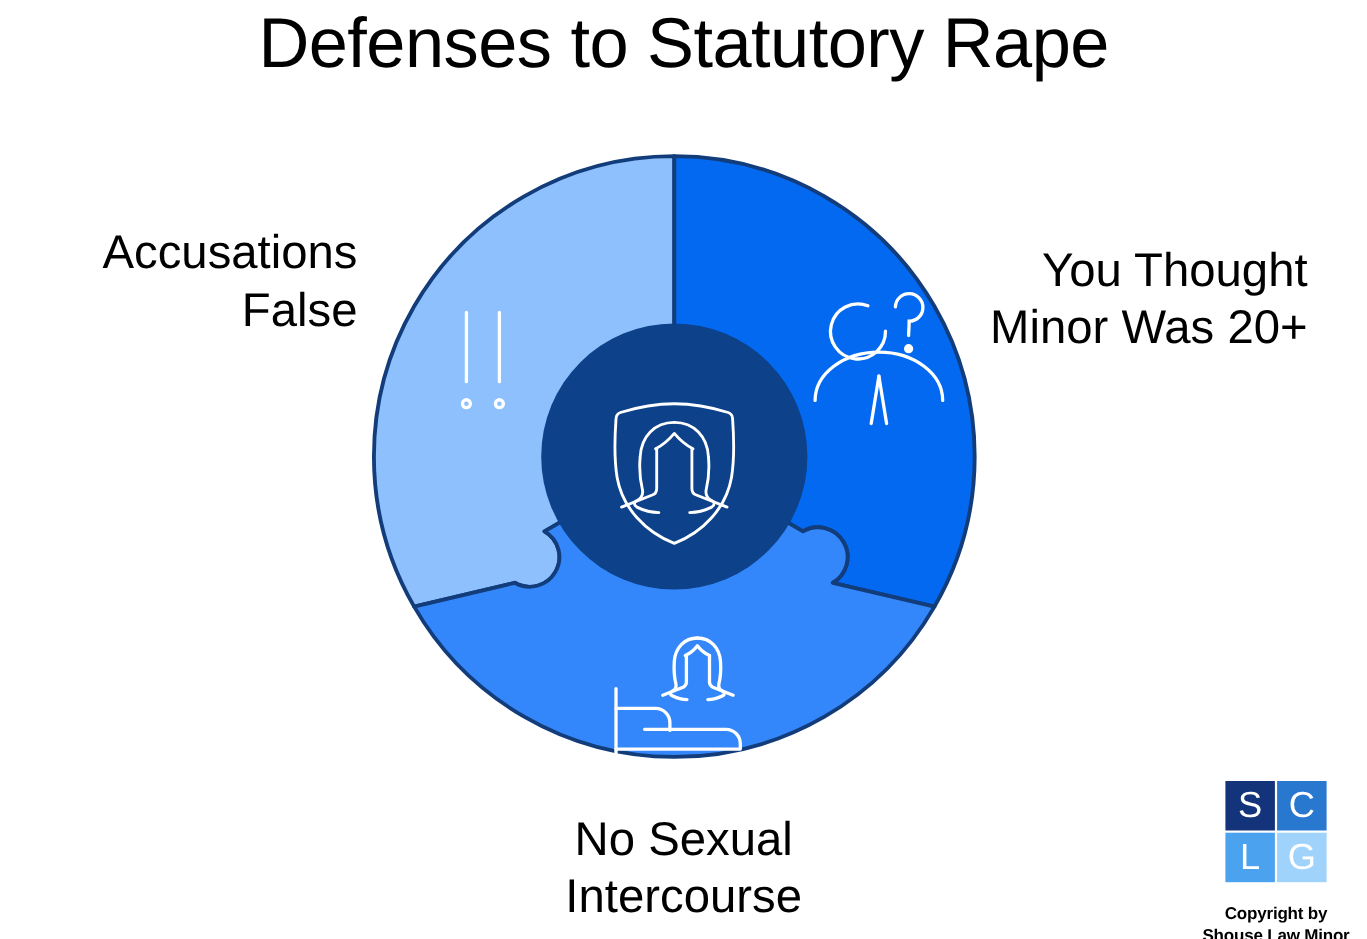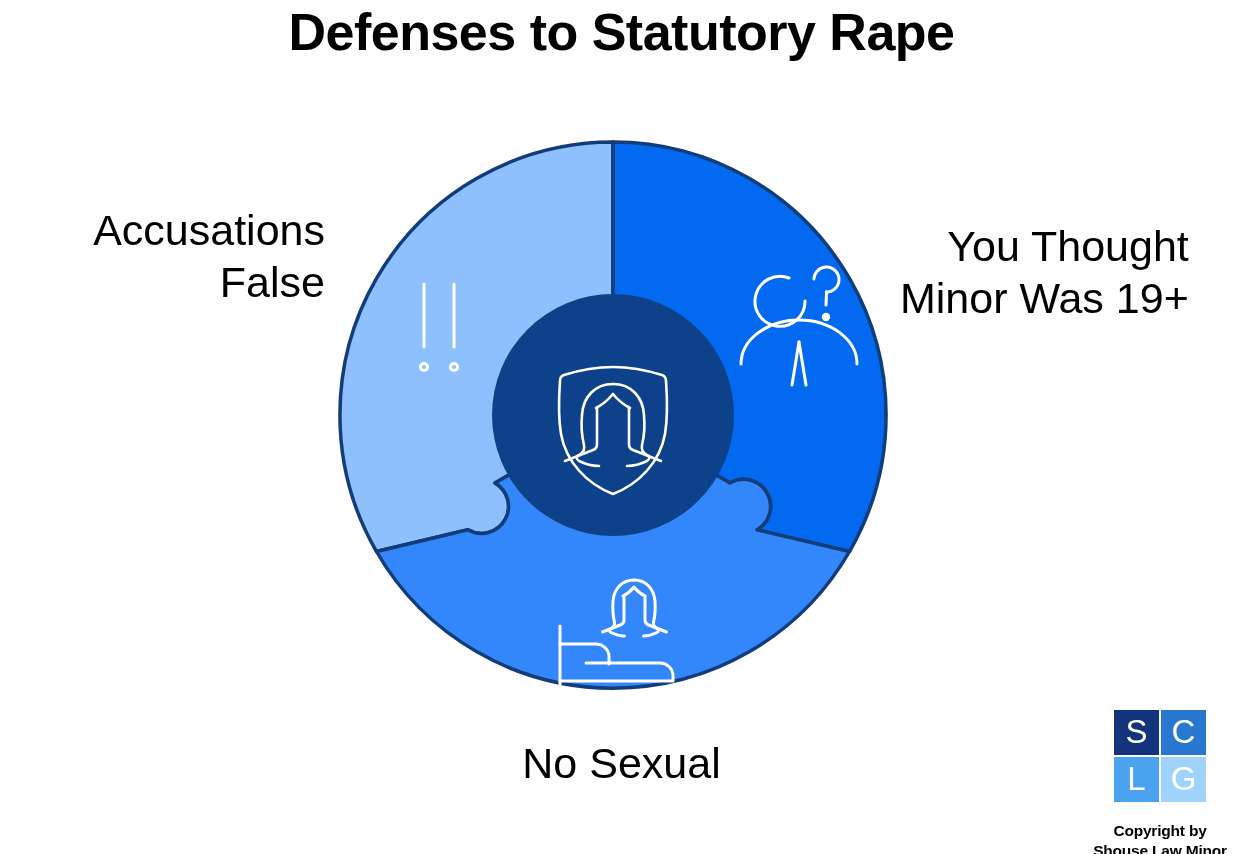--- a/index.html
+++ b/index.html
@@ -14,22 +14,22 @@
     overflow: hidden;
     font-family: "Liberation Sans", sans-serif;
     color: #000000;
   }
   #page-title {
     position: absolute;
     top: 4px;
     left: 0;
     width: 1243px;
     text-align: center;
-    font-size: 52px;
-    font-weight: bold;
+    font-size: 64px;
+    font-weight: normal;
     letter-spacing: -0.5px;
     line-height: 1.1;
     white-space: nowrap;
   }
   .label {
     position: absolute;
     font-size: 43px;
     line-height: 1.22;
     font-weight: normal;
     white-space: nowrap;
@@ -102,25 +102,26 @@
 
 <div id="page-title">Defenses to Statutory Rape</div>
 
 <div class="label" id="label-false-accusations">
   <span class="lb">Accusations</span>
   <span class="lb">False</span>
 </div>
 
 <div class="label" id="label-you-thought">
   <span class="lb">You Thought</span>
-  <span class="lb">Minor Was 19+</span>
+  <span class="lb">Minor Was 20+</span>
 </div>
 
 <div class="label" id="label-no-sexual">
   <span class="lb">No Sexual</span>
+  <span class="lb">Intercourse</span>
 </div>
 
 <svg id="diagram" width="590" height="570" viewBox="0 0 590 570">
 
   <path fill="#8DC0FC" stroke="#123C7A" stroke-width="3.5" stroke-linejoin="round" d="M 293 10
            L 293 183
            a 27 27 0 1 0 0 54
            L 293 283
            L 175 351
            a 27 27 0 1 1 -27 46.8

